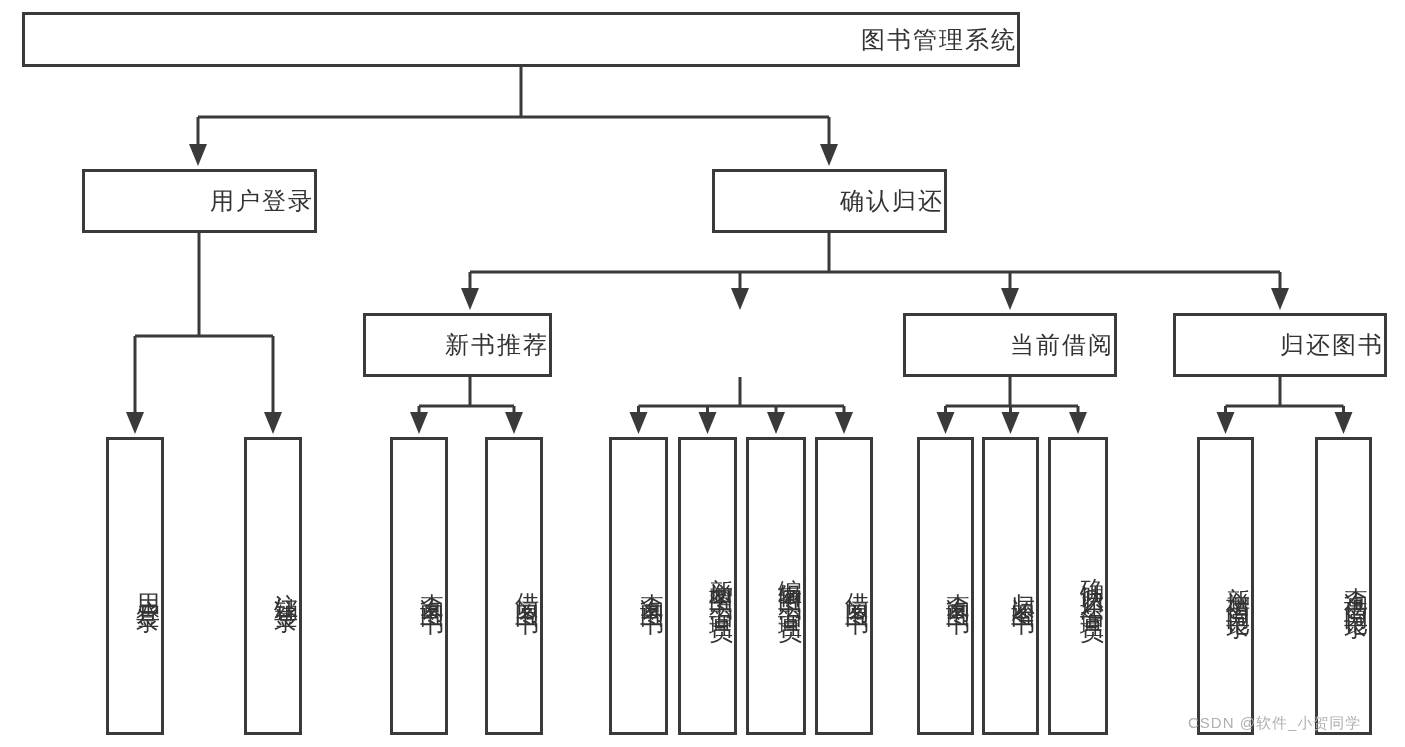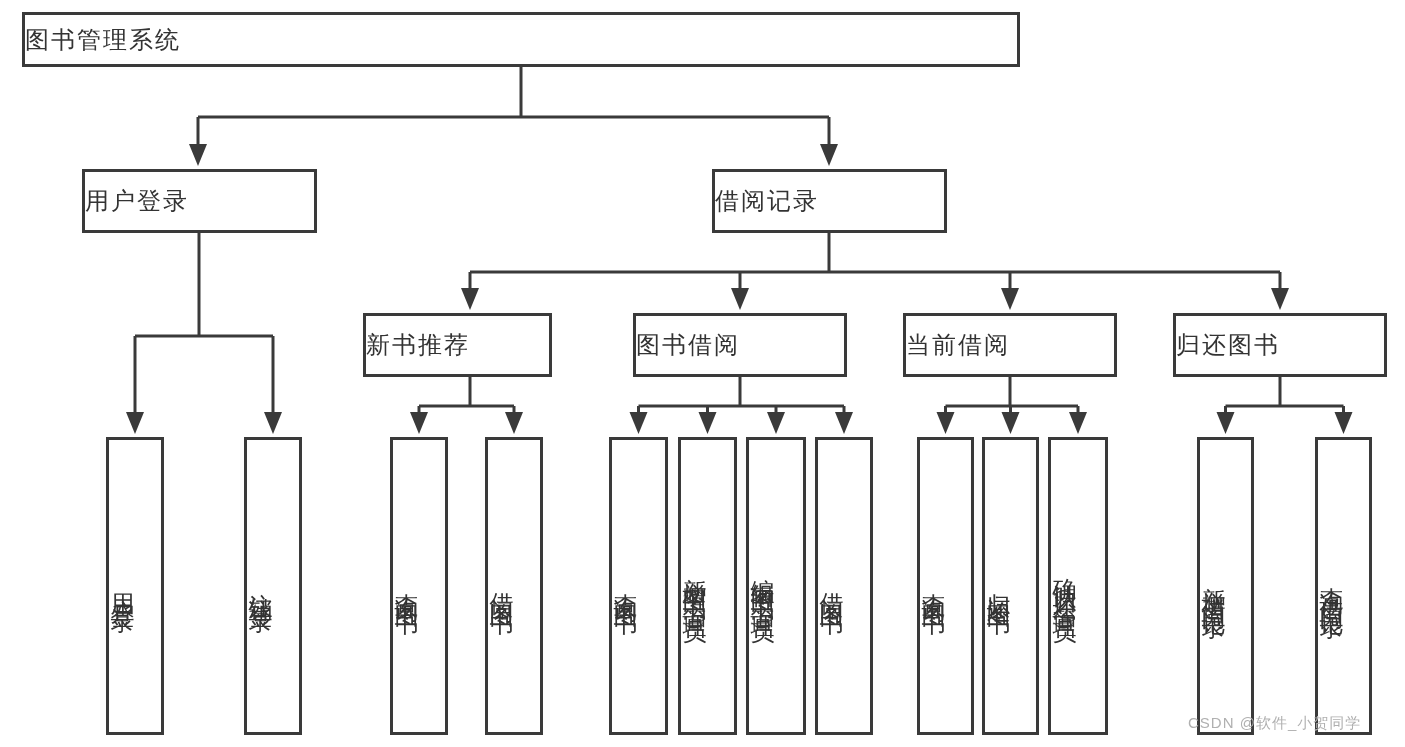--- a/index.html
+++ b/index.html
@@ -9,21 +9,21 @@
     background:var(--bg,#fff);
     overflow:hidden;
     font-family:"Liberation Sans","DejaVu Sans",sans-serif;
   }
   .connectors{position:absolute;left:0;top:0;z-index:1;}
   .box{
     position:absolute;
     box-sizing:border-box;
     border:3px solid var(--line,#3a3a3a);
     background:#fff;
-    display:flex;align-items:center;justify-content:flex-start;
+    display:flex;align-items:center;justify-content:flex-end;
     color:var(--text,#333);
     z-index:2;
   }
   .hbox .lbl{
     font-size:24px;
     letter-spacing:2px;
     white-space:nowrap;
     line-height:1;
   }
   .vbox .lbl{
@@ -97,28 +97,25 @@
     </svg>
 
   <div class="box hbox" style="left:22px;top:12px;width:998px;height:55px">
     <span class="lbl">图书管理系统</span>
   </div>
 
   <div class="box hbox" style="left:82px;top:169px;width:235px;height:64px">
     <span class="lbl">用户登录</span>
   </div>
   <div class="box hbox" style="left:712px;top:169px;width:235px;height:64px">
-    <span class="lbl">借阅记录</span>
+    <span class="lbl">确认归还</span>
   </div>
 
   <div class="box hbox" style="left:363px;top:313px;width:189px;height:64px">
     <span class="lbl">新书推荐</span>
-  </div>
-  <div class="box hbox" style="left:633px;top:313px;width:214px;height:64px">
-    <span class="lbl">图书借阅</span>
   </div>
   <div class="box hbox" style="left:903px;top:313px;width:214px;height:64px">
     <span class="lbl">当前借阅</span>
   </div>
   <div class="box hbox" style="left:1173px;top:313px;width:214px;height:64px">
     <span class="lbl">归还图书</span>
   </div>
 
   <div class="box vbox" style="left:106px;top:437px;width:58px;height:298px">
     <span class="lbl">用户登录</span>

